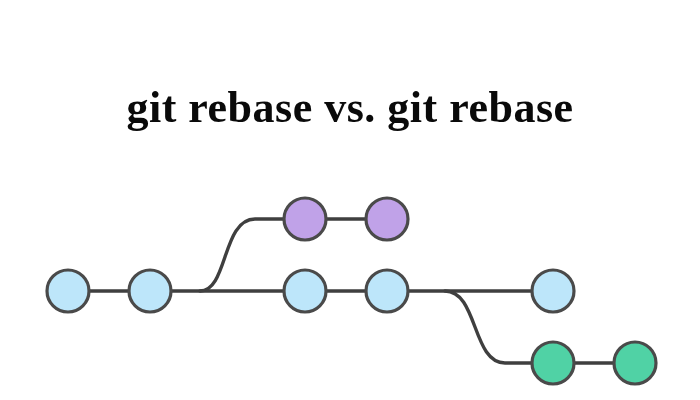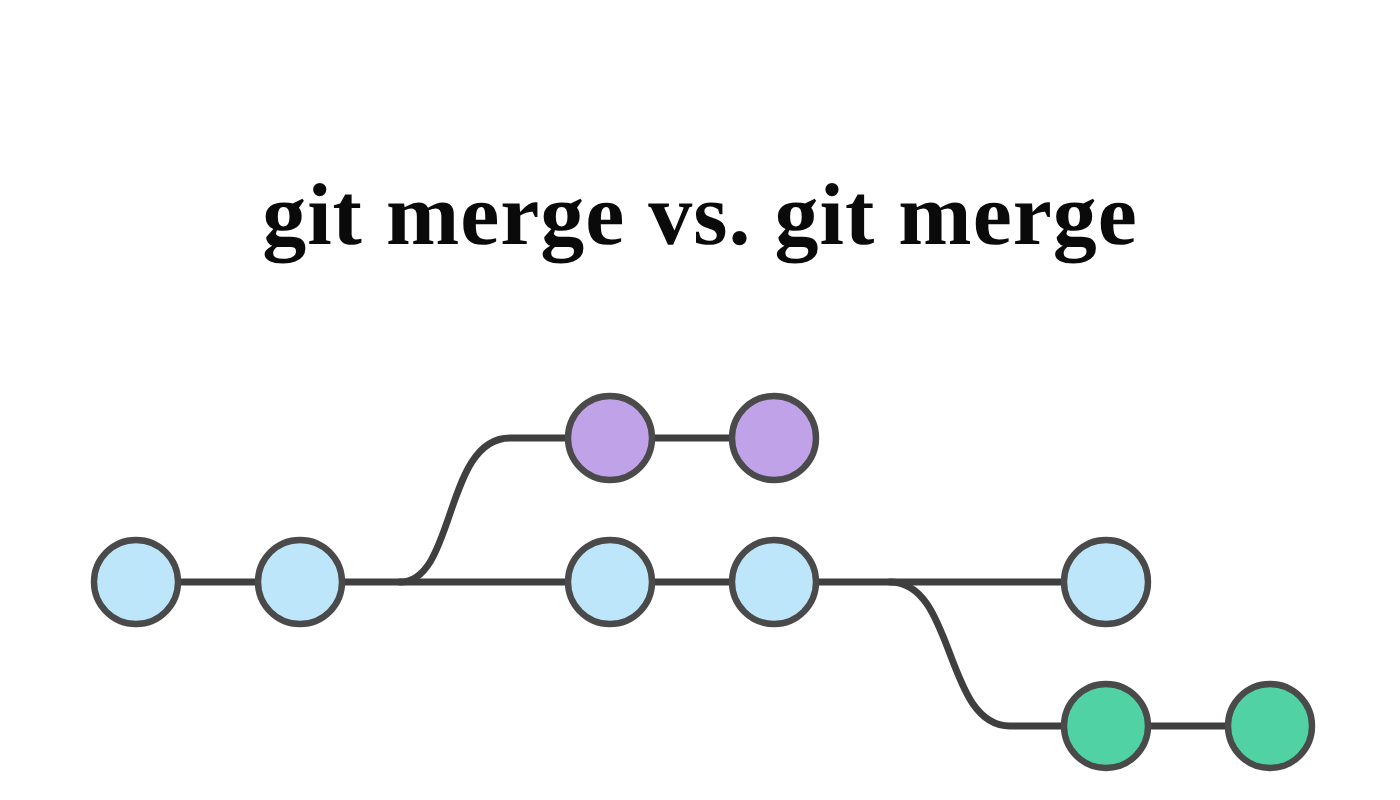--- a/index.html
+++ b/index.html
@@ -48,21 +48,21 @@
   }
   .node-circle {
     stroke-width: 3.2;
   }
 </style>
 </head>
 <body>
 
 <div id="page">
 
-  <div id="title">git merge vs. git merge</div>
+  <div id="title">git rebase vs. git rebase</div>
 
   <svg id="graph" viewBox="0 0 700 400" width="700" height="400">
 
     <g>
       <path class="edge-path" stroke="#3f3f3f" stroke-width="3.4" d="M 89 291 L 129 291"></path>
       <path class="edge-path" stroke="#3f3f3f" stroke-width="3.4" d="M 171 291 L 284 291"></path>
       <path class="edge-path" stroke="#3f3f3f" stroke-width="3.4" d="M 326 291 L 366 291"></path>
       <path class="edge-path" stroke="#3f3f3f" stroke-width="3.4" d="M 408 291 L 532 291"></path>
       <path class="edge-path" stroke="#3f3f3f" stroke-width="3.4" d="M 200 291 C 228 291 222 219 255 219 L 284 219"></path>
       <path class="edge-path" stroke="#3f3f3f" stroke-width="3.4" d="M 326 219 L 366 219"></path>

